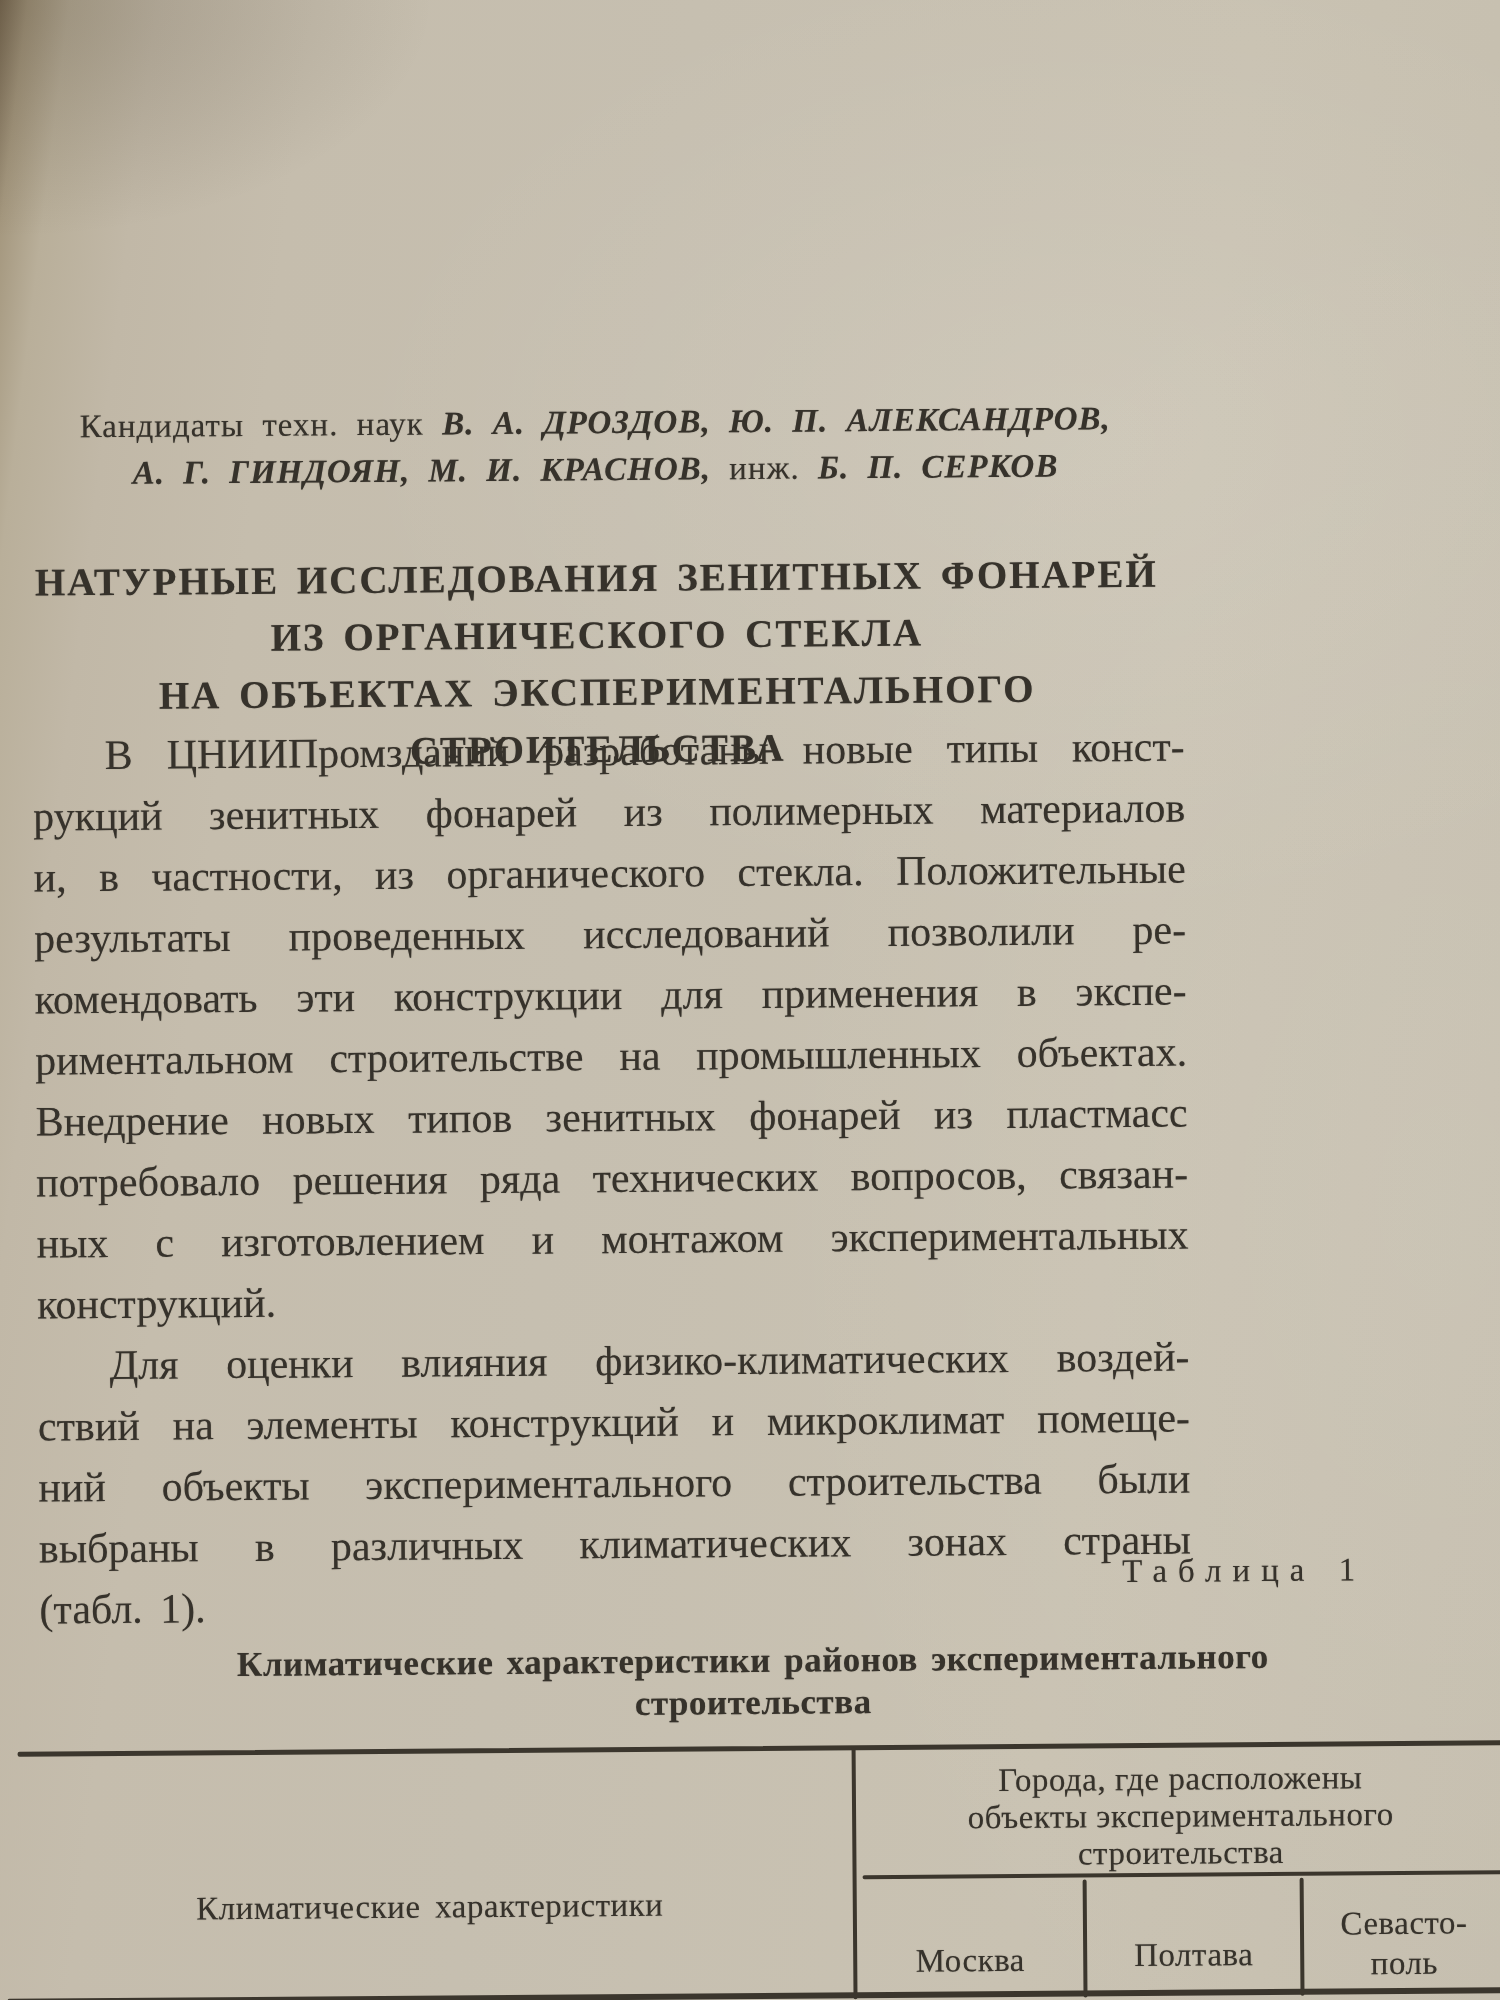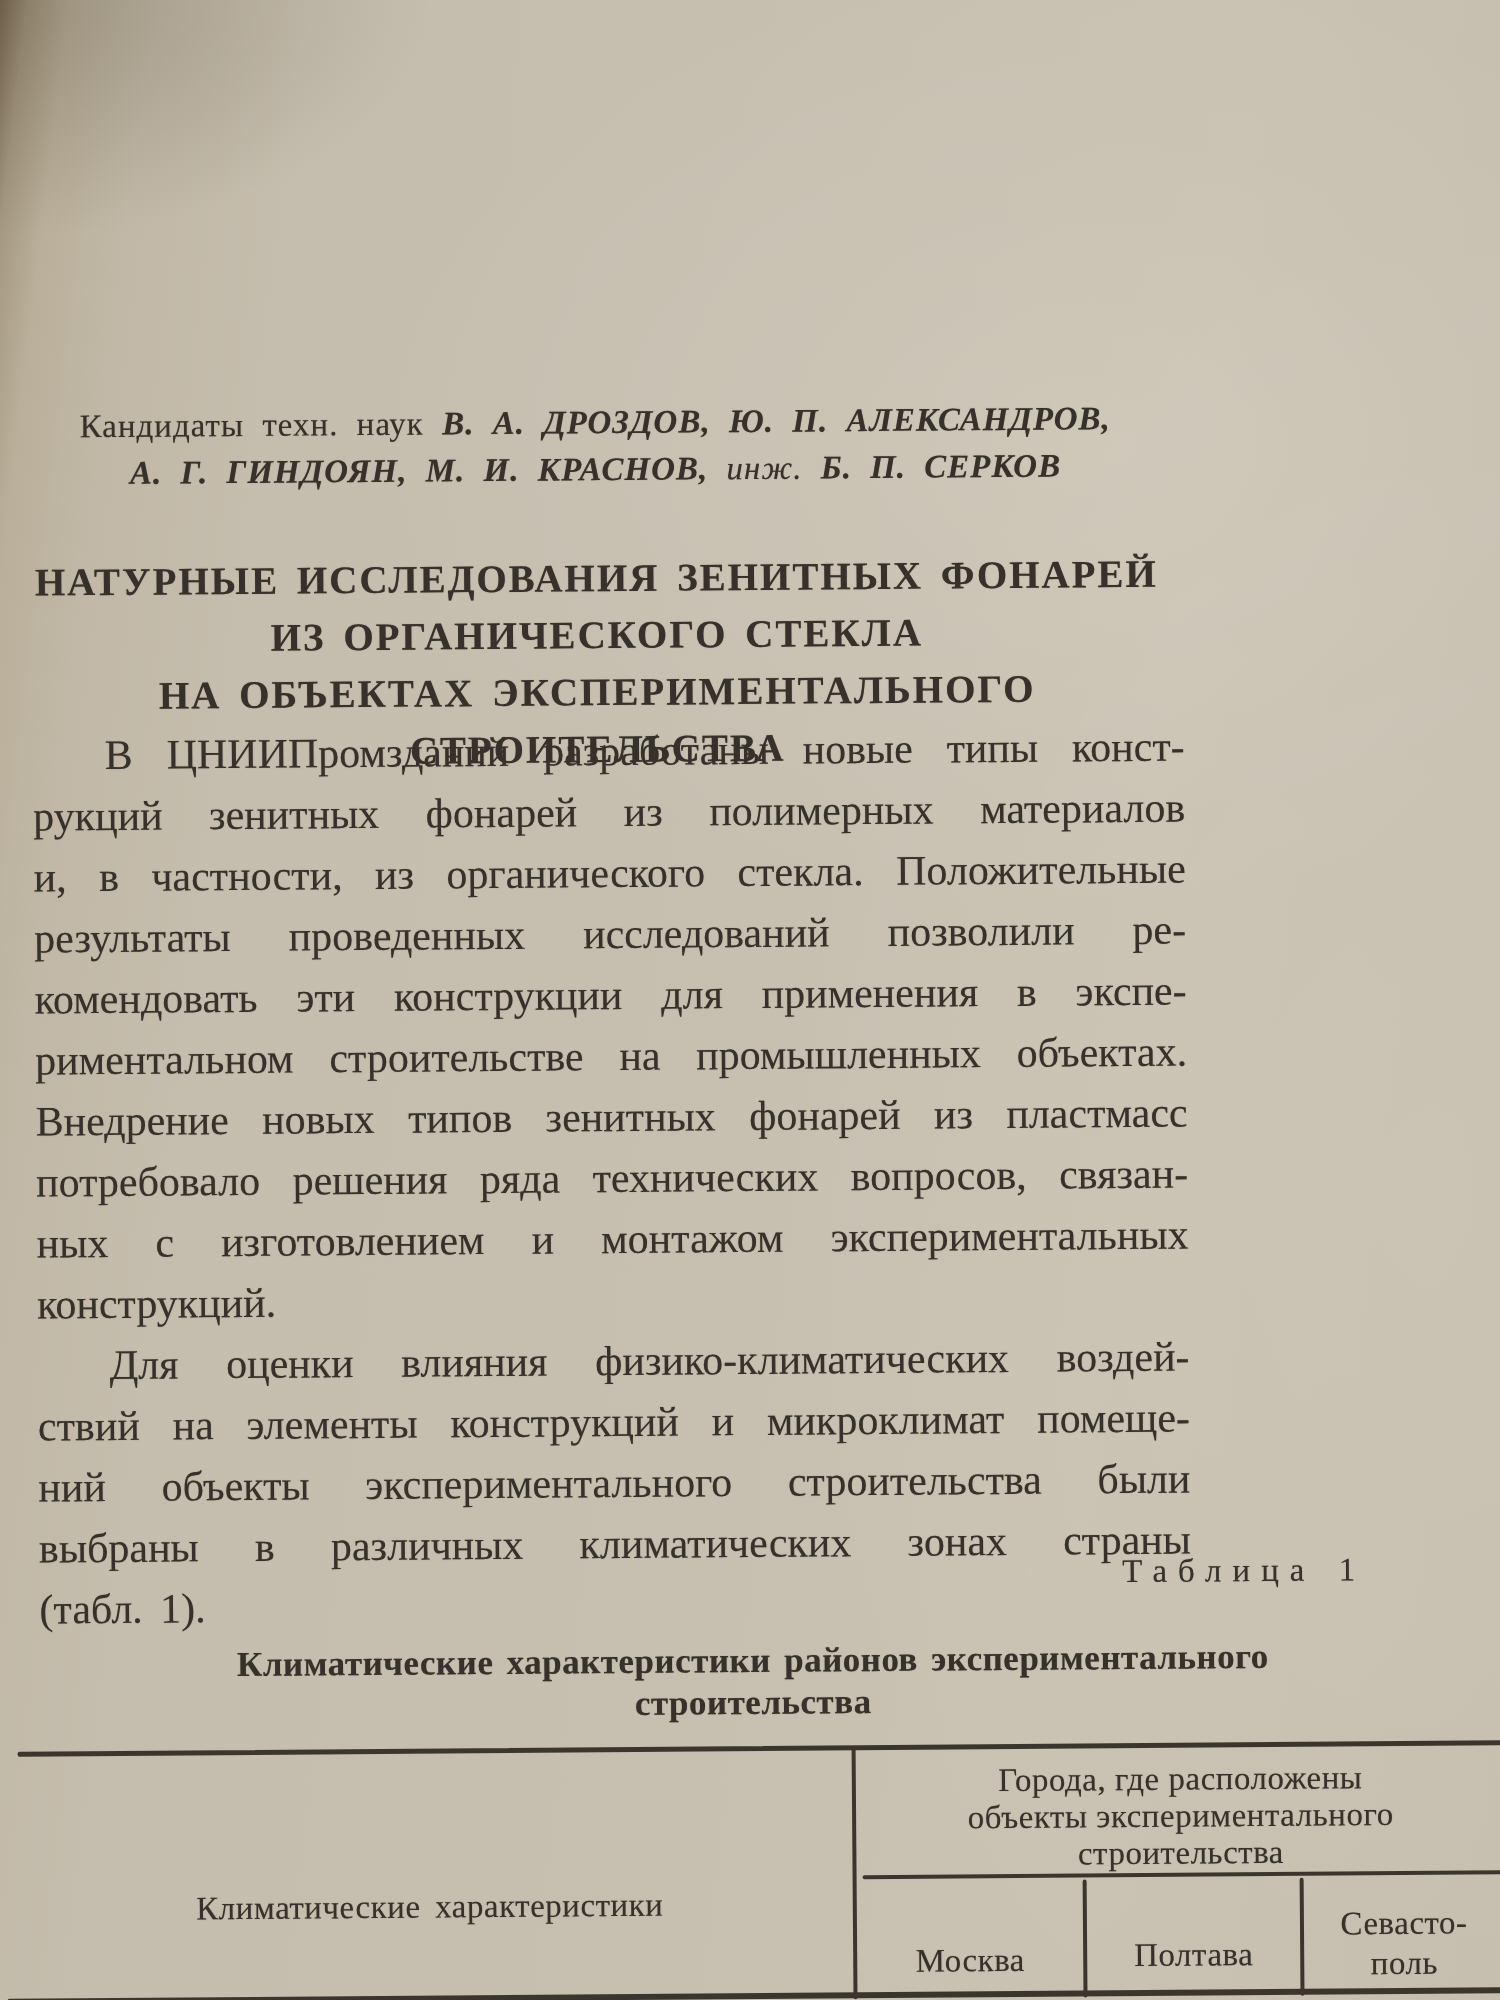--- a/index.html
+++ b/index.html
@@ -13,21 +13,21 @@
       radial-gradient(1200px 800px at 72% 22%, rgba(255,255,250,0.10), transparent 62%),
       radial-gradient(1000px 1500px at 96% 60%, rgba(255,255,250,0.08), transparent 70%),
       linear-gradient(97deg,#7e6f58 0%,#a5987f 1.6%,#b9af9a 4%,#c1b8a7 9%,#c5bdad 18%,#c6bfb0 40%,#c9c2b2 72%,#c5beae 100%);
   }
   .content{position:absolute;inset:0;transform:rotate(-0.45deg);transform-origin:50% 52%;}
   .txt{text-shadow:0 0 1px rgba(52,47,40,0.45);}
 
   .authors{position:absolute;top:398px;left:40px;width:1120px;text-align:center;
     font-size:33px;line-height:47px;letter-spacing:1px;word-spacing:9px;}
   .authors .name{font-style:italic;font-weight:bold;}
-  .authors .role{font-style:italic;}
+  .authors .role{}
   .authors .regular{font-style:normal;}
 
   .title{position:absolute;top:548px;left:35px;width:1130px;text-align:center;
     font-size:39px;font-weight:bold;line-height:57px;letter-spacing:2px;word-spacing:6px;}
 
   .bodytext{position:absolute;top:720px;left:35px;width:1152px;
     font-size:42px;line-height:61px;word-spacing:7px;}
   .jline{text-align:justify;height:61px;overflow:hidden;}
   .jline::after{content:"";display:inline-block;width:100%;height:0;}
   .lastline{text-align:left;height:61px;}

